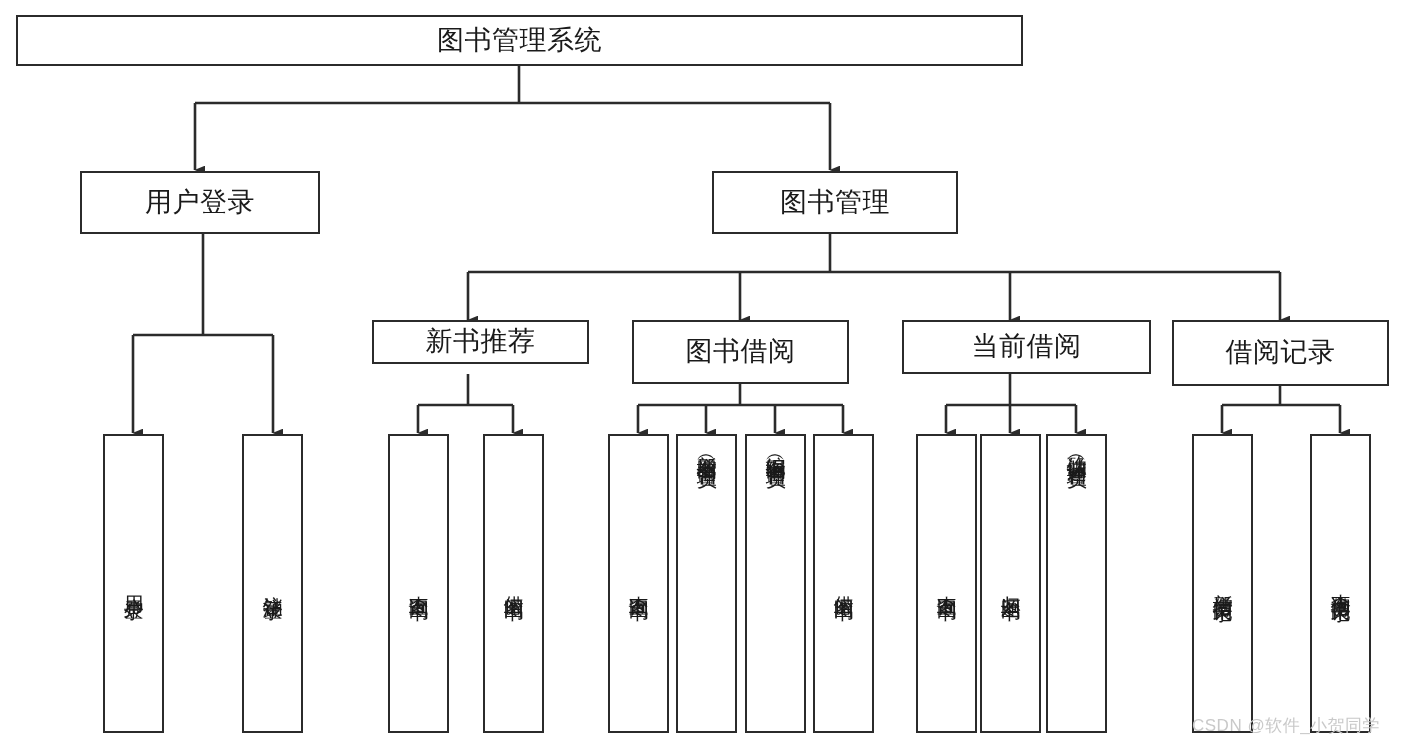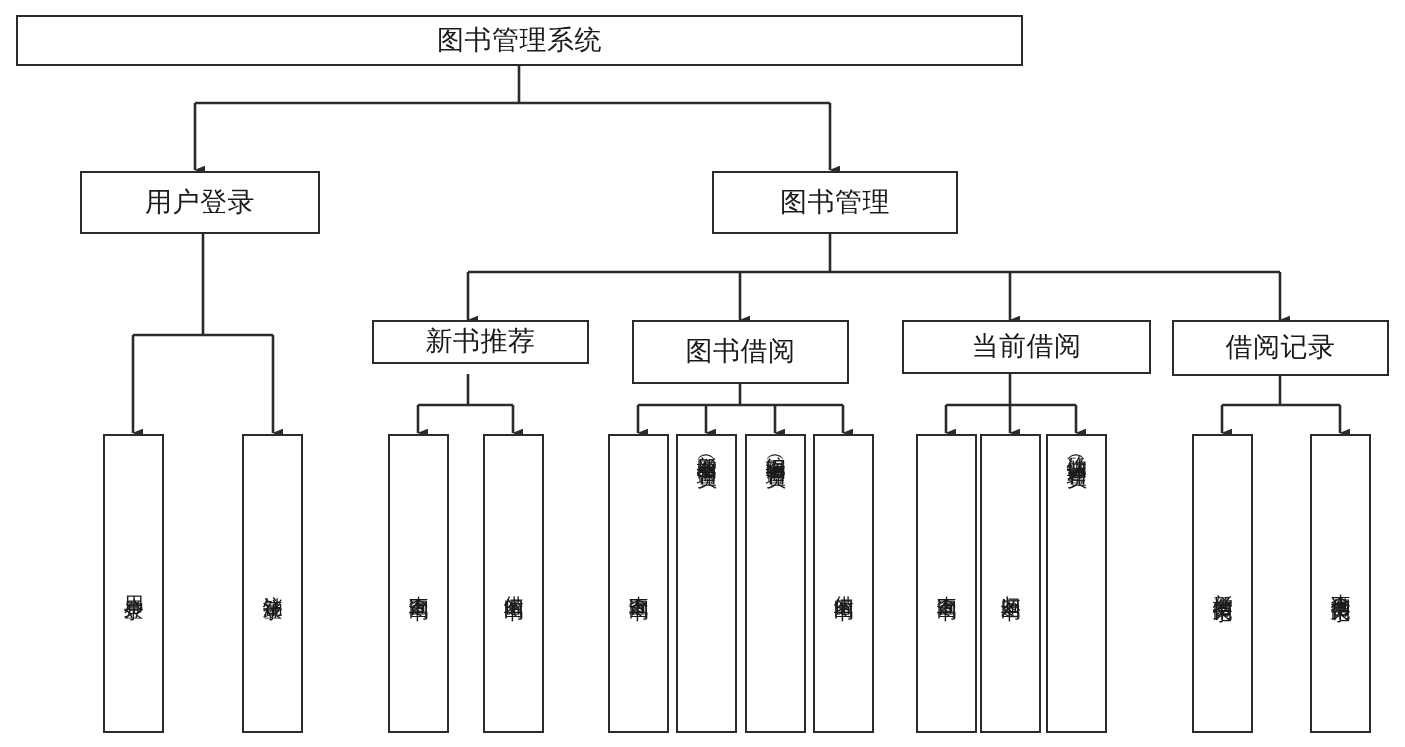--- a/index.html
+++ b/index.html
@@ -135,21 +135,21 @@
 
   <div class="node" style="left:360px; top:320px; width:217px; height:44px;margin-left:12px;">
     <span class="node-label">新书推荐</span>
   </div>
   <div class="node" style="left:632px; top:320px; width:217px; height:64px;">
     <span class="node-label">图书借阅</span>
   </div>
   <div class="node" style="left:902px; top:320px; width:249px; height:54px;">
     <span class="node-label">当前借阅</span>
   </div>
-  <div class="node" style="left:1172px; top:320px; width:217px; height:56px;">
+  <div class="node" style="left:1172px; top:320px; width:217px; height:66px;">
     <span class="node-label">借阅记录</span>
   </div>
 
   <div class="node vertical" style="left:103px; top:434px; width:61px; height:299px;">
     <span class="node-label">用户登录</span>
   </div>
   <div class="node vertical" style="left:242px; top:434px; width:61px; height:299px;">
     <span class="node-label">注销登录</span>
   </div>
 
@@ -183,14 +183,15 @@
     <span class="node-label">确认归还（管理员）</span>
   </div>
 
   <div class="node vertical" style="left:1192px; top:434px; width:61px; height:299px;">
     <span class="node-label">新增借阅记录</span>
   </div>
   <div class="node vertical" style="left:1310px; top:434px; width:61px; height:299px;">
     <span class="node-label">查询借阅记录</span>
   </div>
 
+  <div class="watermark" style="left:1192px; top:714px;">CSDN @软件_小贺同学</div>
 
 </div>
 
 </body></html>

